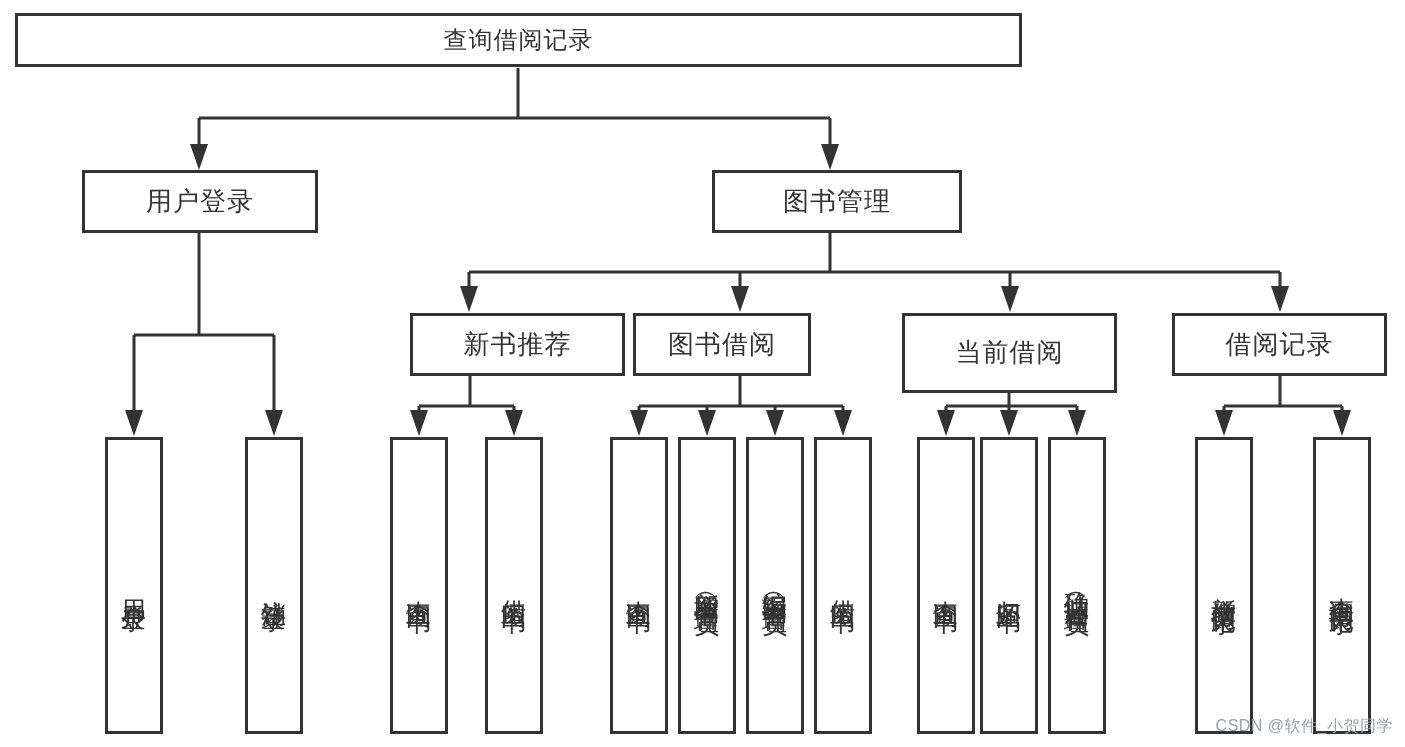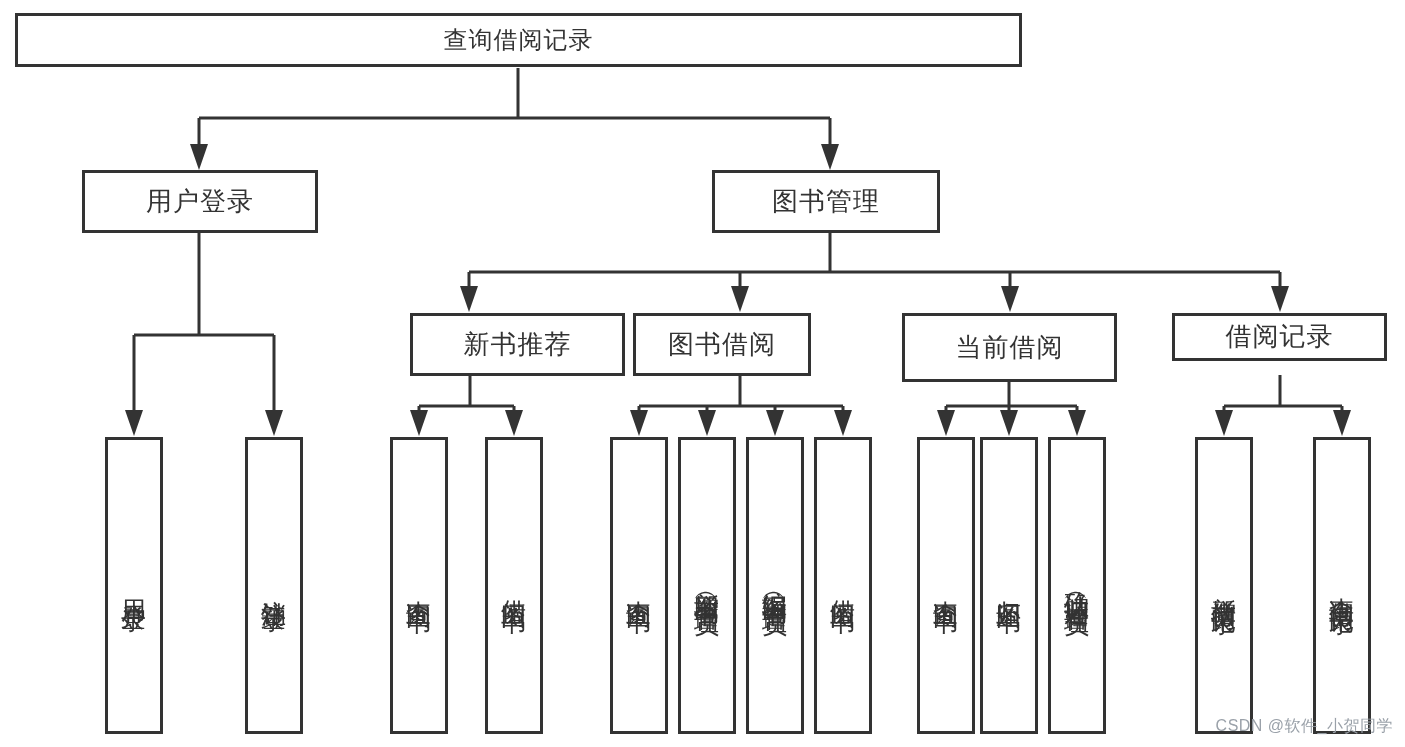--- a/index.html
+++ b/index.html
@@ -81,26 +81,26 @@
     <g>
       <path d="M1280,375 V406 M1224,406 H1342 M1224,406 V412 M1342,406 V412"></path>
       <polygon points="1215,410 1233,410 1224,436"></polygon>
       <polygon points="1333,410 1351,410 1342,436"></polygon>
     </g>
   </svg>
 
   <div class="box h root" style="left:15px;top:13px;width:1007px;height:54px;">查询借阅记录</div>
 
   <div class="box h" style="left:82px;top:170px;width:236px;height:63px;">用户登录</div>
-  <div class="box h" style="left:712px;top:170px;width:228px;height:63px;">图书管理</div>
+  <div class="box h" style="left:712px;top:170px;width:250px;height:63px;">图书管理</div>
 
   <div class="box h" style="left:362px;top:313px;width:215px;height:63px;margin-left:48px;">新书推荐</div>
   <div class="box h" style="left:633px;top:313px;width:178px;height:63px;">图书借阅</div>
-  <div class="box h" style="left:902px;top:313px;width:215px;height:69px;">当前借阅</div>
-  <div class="box h" style="left:1172px;top:313px;width:215px;height:48px;">借阅记录</div>
+  <div class="box h" style="left:902px;top:313px;width:215px;height:80px;">当前借阅</div>
+  <div class="box h" style="left:1172px;top:313px;width:215px;height:63px;">借阅记录</div>
 
   <div class="box v" style="left:105px;top:437px;width:58px;height:297px;">用户登录</div>
   <div class="box v" style="left:245px;top:437px;width:58px;height:297px;">注销登录</div>
 
   <div class="box v" style="left:390px;top:437px;width:58px;height:297px;">查询图书</div>
   <div class="box v" style="left:485px;top:437px;width:58px;height:297px;">借阅图书</div>
 
   <div class="box v" style="left:610px;top:437px;width:58px;height:297px;">查询图书</div>
   <div class="box v" style="left:678px;top:437px;width:58px;height:297px;">新增图书（管理员）</div>
   <div class="box v" style="left:746px;top:437px;width:58px;height:297px;">编辑图书（管理员）</div>

